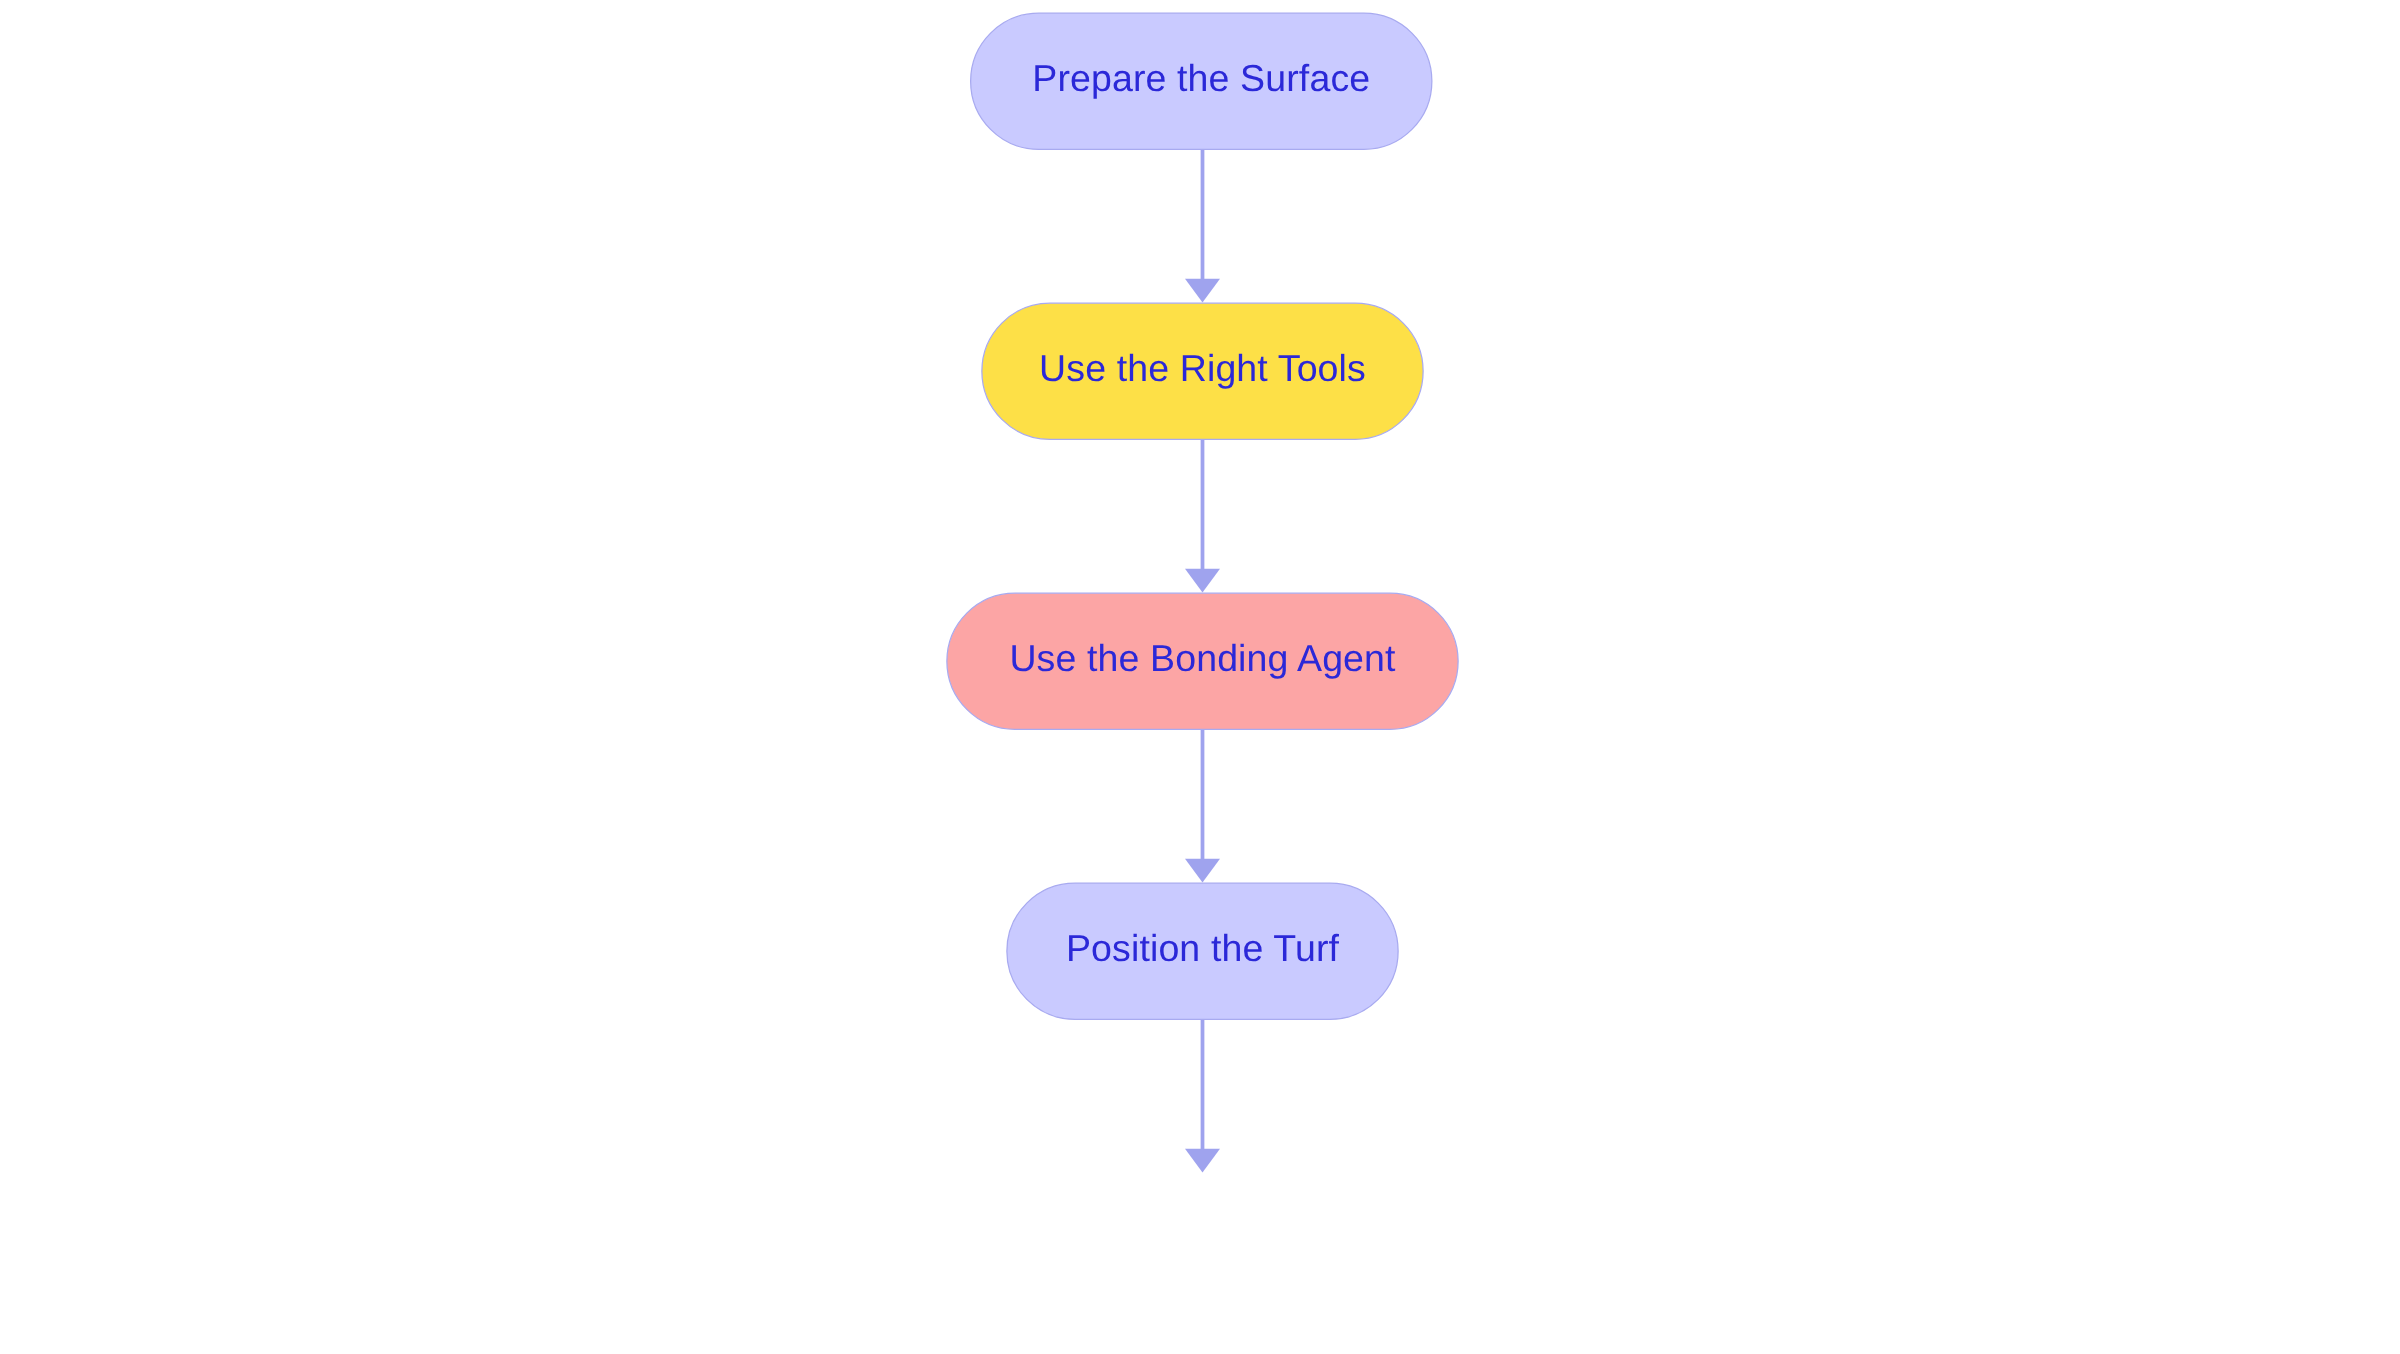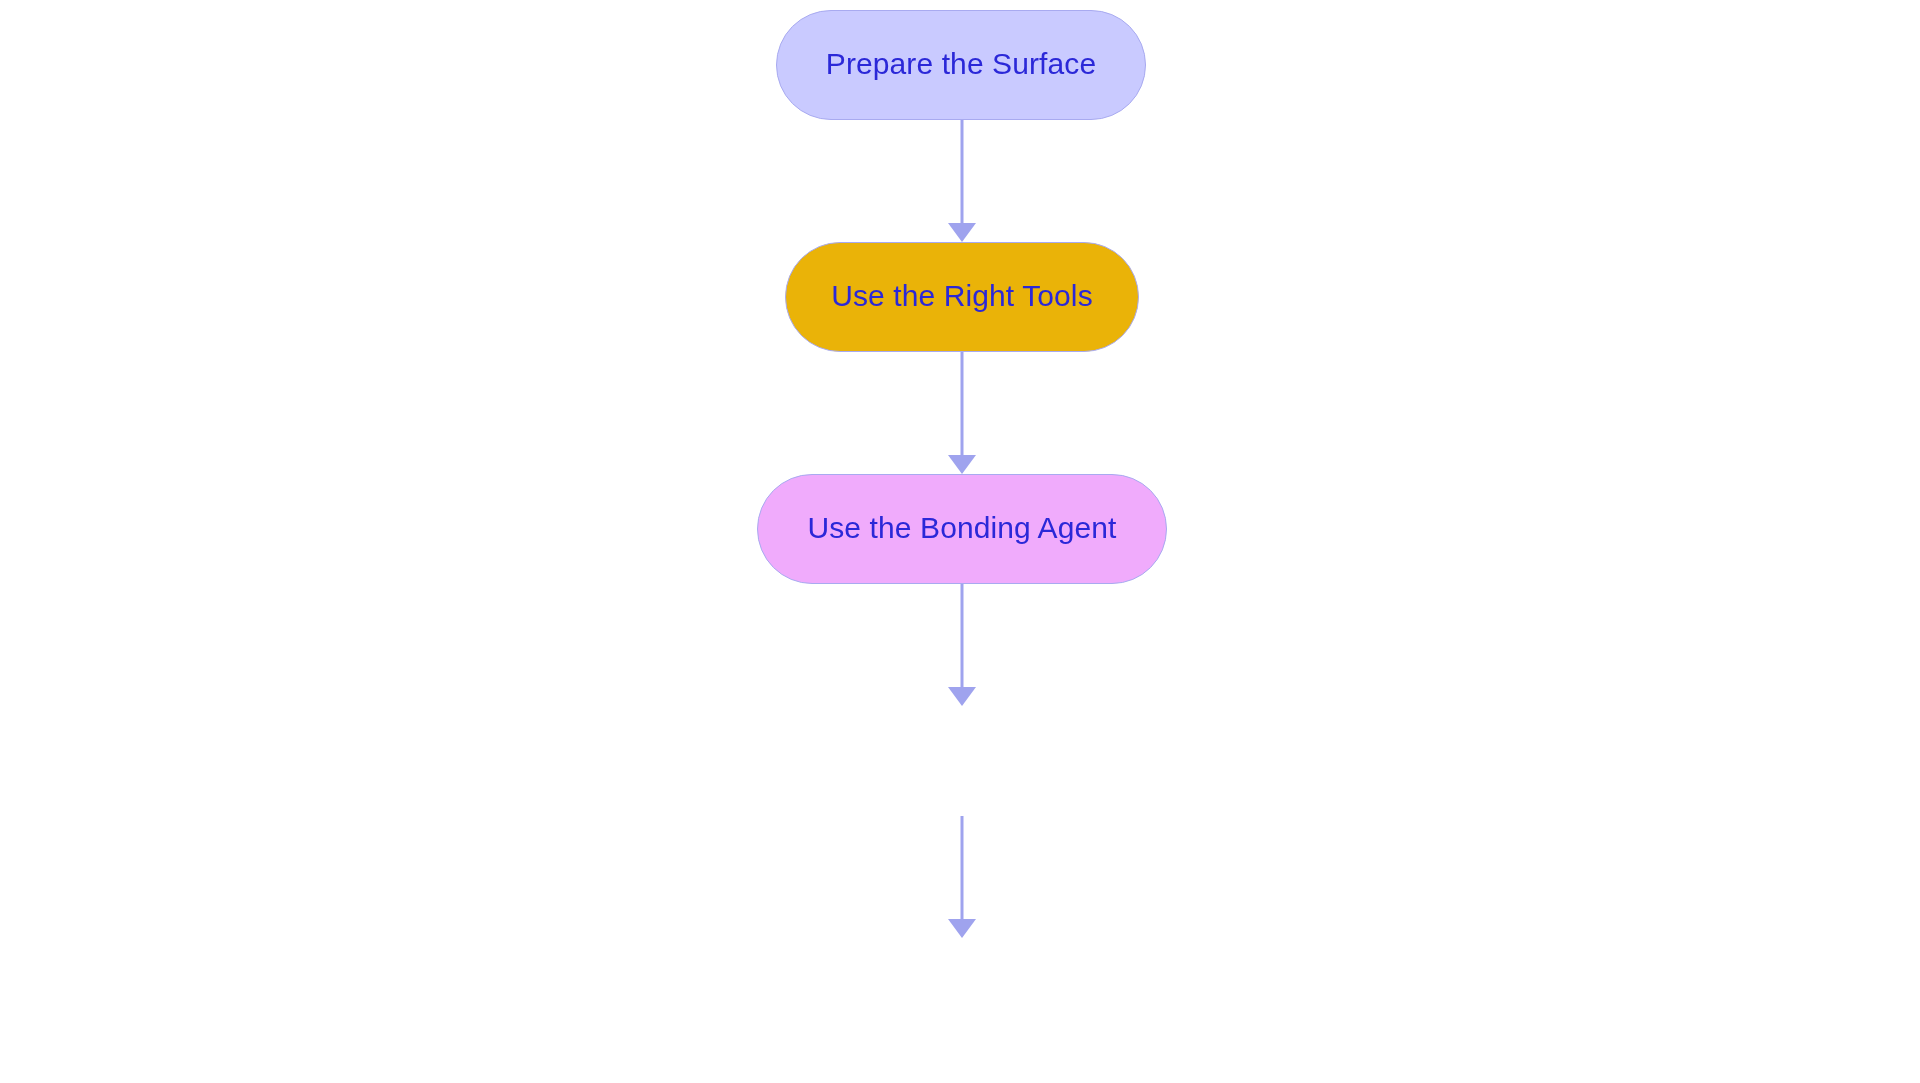--- a/index.html
+++ b/index.html
@@ -78,21 +78,24 @@
         <polygon points="948,687 976,687 962,706" fill="#9fa3ee"></polygon>
         <line x1="962" y1="816" x2="962" y2="920" stroke="#9fa3ee" stroke-width="3"></line>
         <polygon points="948,919 976,919 962,938" fill="#9fa3ee"></polygon>
       </g>
   </svg>
 
   <div class="node-layer">
     <div class="flow-node" style="left: 776px; top: 10px; width: 370px; height: 110px; background: rgb(201, 202, 255); border-color: rgb(168, 170, 240); color: rgb(43, 40, 216);">
       <span class="node-label">Prepare the Surface</span>
     </div>
-    <div class="flow-node" style="left: 785px; top: 242px; width: 354px; height: 110px; background: #eab308; border-color: rgb(168, 170, 240); color: rgb(43, 40, 216);">
+    <div class="flow-node" style="left: 785px; top: 242px; width: 354px; height: 110px; background: #fde047; border-color: rgb(168, 170, 240); color: rgb(43, 40, 216);">
       <span class="node-label">Use the Right Tools</span>
     </div>
-    <div class="flow-node" style="left: 757px; top: 474px; width: 410px; height: 110px; background: #f0abfc; border-color: rgb(168, 170, 240); color: rgb(43, 40, 216);">
+    <div class="flow-node" style="left: 757px; top: 474px; width: 410px; height: 110px; background: #fca5a5; border-color: rgb(168, 170, 240); color: rgb(43, 40, 216);">
       <span class="node-label">Use the Bonding Agent</span>
+    </div>
+    <div class="flow-node" style="left: 805px; top: 706px; width: 314px; height: 110px; background: rgb(201, 202, 255); border-color: rgb(168, 170, 240); color: rgb(43, 40, 216);">
+      <span class="node-label">Position the Turf</span>
     </div>
   </div>
 
 </div>
 
 </body></html>

